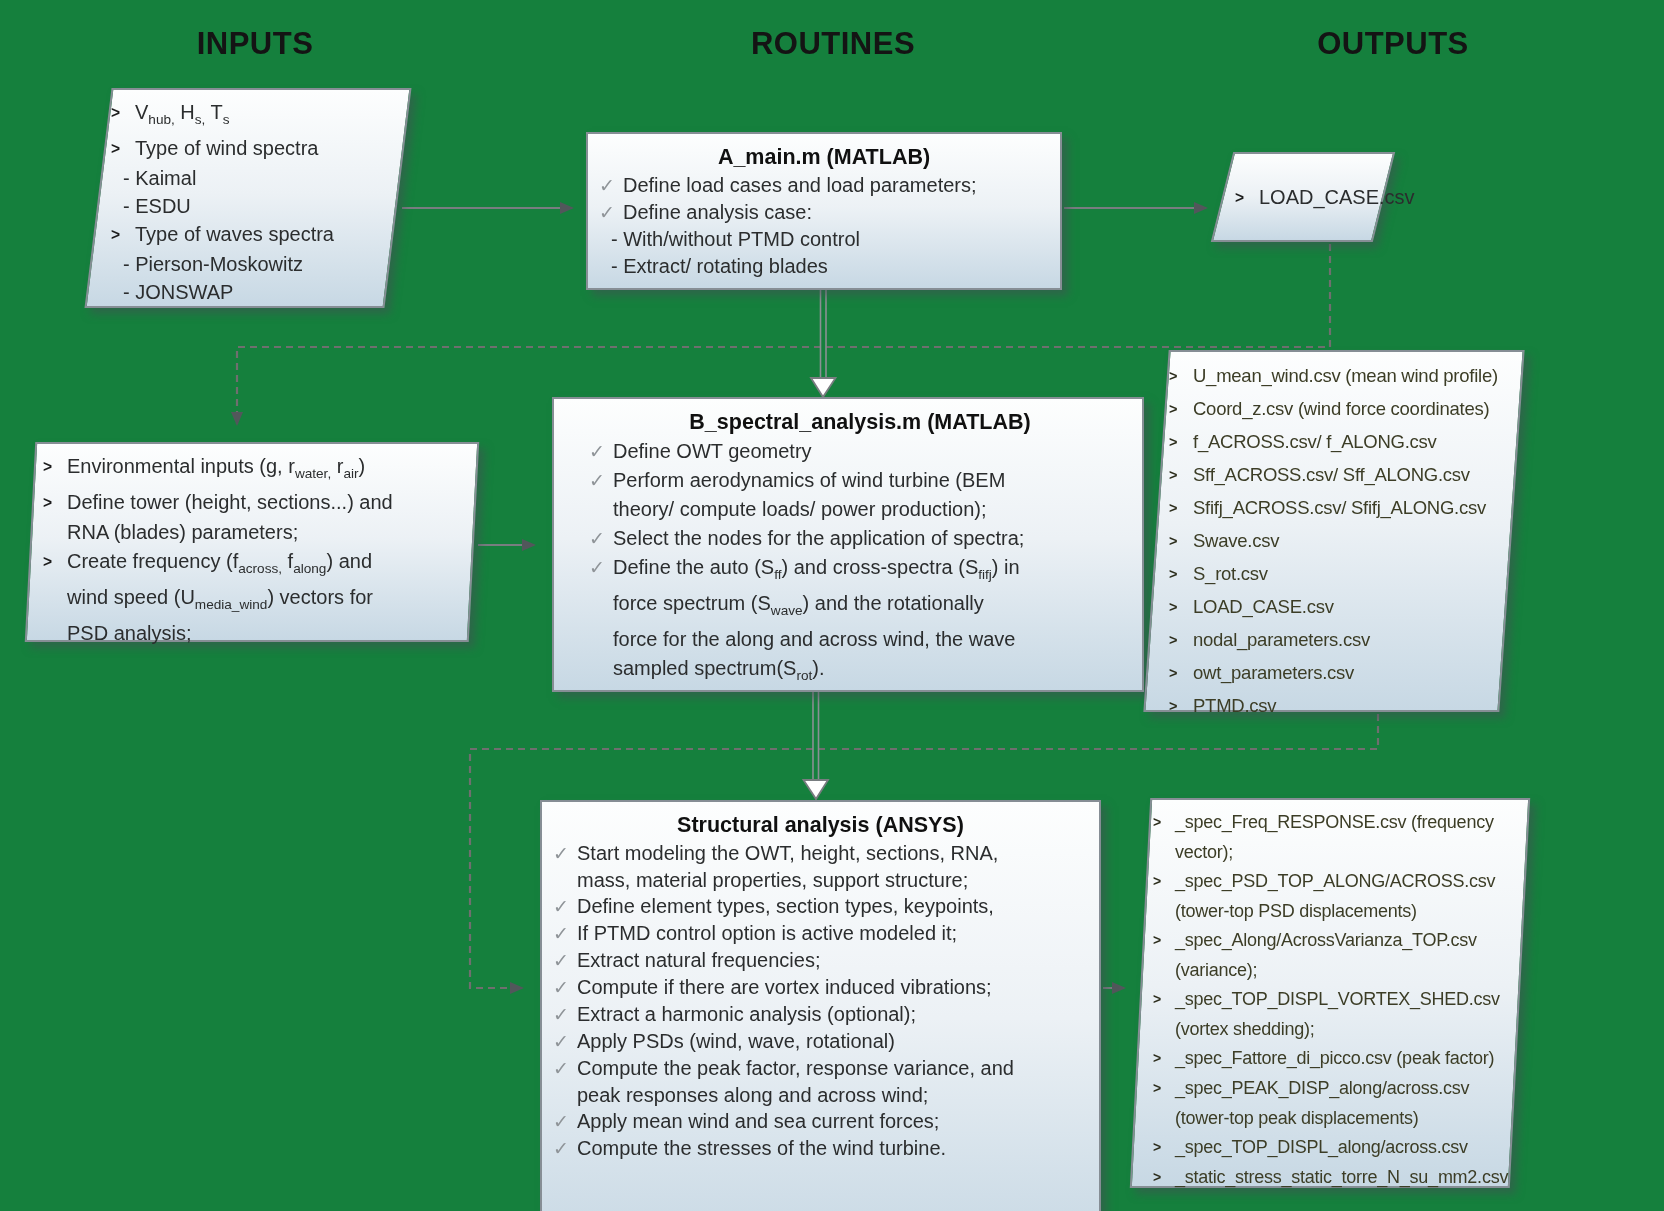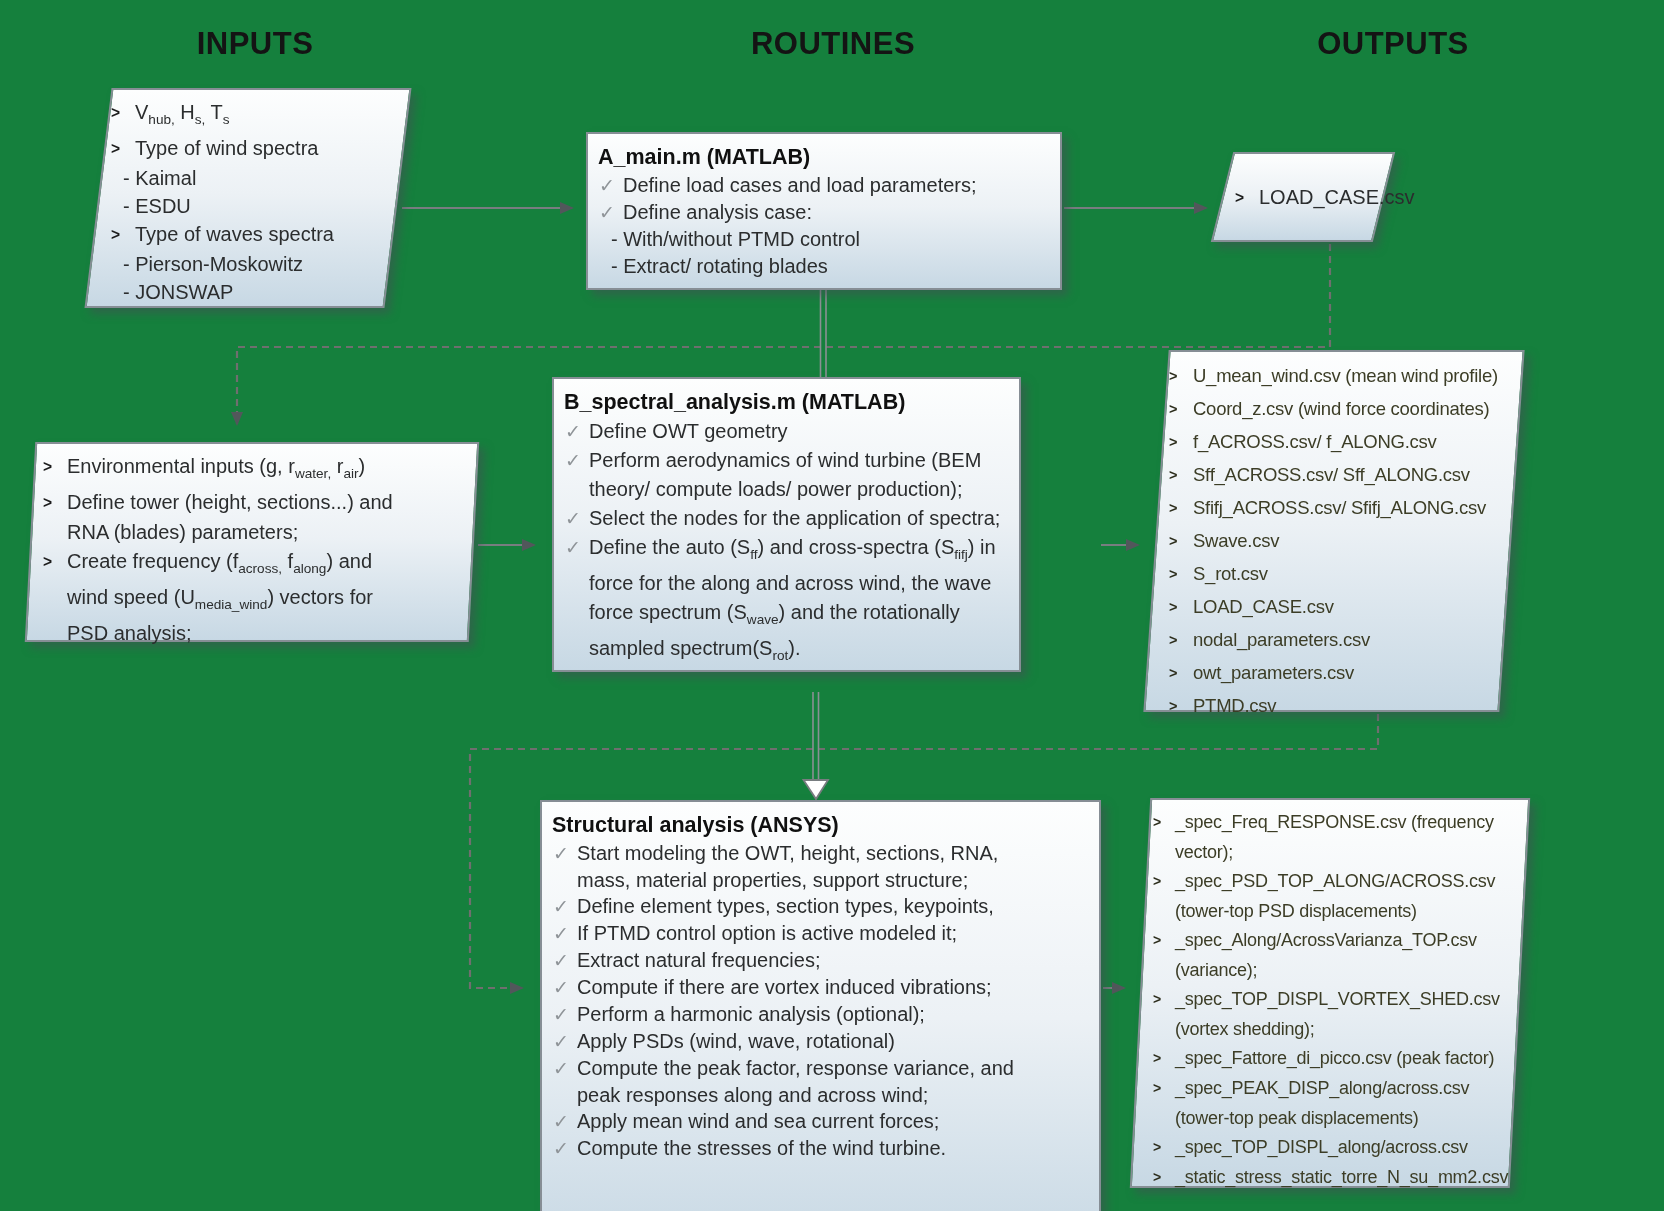--- a/index.html
+++ b/index.html
@@ -16,21 +16,21 @@
     border:2px solid #868e95;
     background:linear-gradient(180deg,#fdfefe 0%,#ecf1f5 48%,#c7d8e4 100%);
     box-shadow:6px 6px 8px rgba(70,78,86,0.5);
   }
   .content{box-sizing:border-box;width:100%;height:100%;padding:8px 10px;}
   .skew7{transform:skewX(-7deg);}  .unskew7{transform:skewX(7deg);}
   .skew3{transform:skewX(-3deg);}  .unskew3{transform:skewX(3deg);}
   .skew4{transform:skewX(-4deg);}  .unskew4{transform:skewX(4deg);}
   .skew14{transform:skewX(-14deg);}.unskew14{transform:skewX(14deg);}
   .box-title{
-    text-align:left;font-weight:bold;font-size:21.5px;color:#101010;
+    text-align:center;font-weight:bold;font-size:21.5px;color:#101010;
     line-height:30px;white-space:nowrap;
   }
   .line{display:flex;align-items:baseline;}
   .line .marker{flex:0 0 24px;padding-left:1px;}
   .line.l-dash .marker{flex:0 0 12px;}
   .line.l-arrow .marker{color:#1d1d1d;font-weight:900;font-size:0.78em;position:relative;top:-1px;}
   .line.l-check .marker{color:#8f9498;font-size:0.95em;}
   .line .text{white-space:nowrap;}
   sub{font-size:68%;}
   
@@ -172,21 +172,21 @@
           <span class="marker"></span>
           <span class="text"><span>wind speed (U</span><sub>media_wind</sub><span>) vectors for</span></span>
         </div>
         <div class="line l-cont">
           <span class="marker"></span>
           <span class="text"><span>PSD analysis;</span></span>
         </div>
       </div>
   </div>
 
-  <div class="box" style="left:552px;top:377px;width:469px;height:295px;">
+  <div class="box" style="left:552px;top:397px;width:592px;height:295px;padding-left:24px;">
     <div class="content t20 lh29">
       <div class="box-title">B_spectral_analysis.m (MATLAB)</div>
       <div>
           <div class="line l-check">
             <span class="marker">✓</span>
             <span class="text"><span>Define OWT geometry</span></span>
           </div>
           <div class="line l-check">
             <span class="marker">✓</span>
             <span class="text"><span>Perform aerodynamics of wind turbine (BEM</span></span>
@@ -198,25 +198,25 @@
           <div class="line l-check">
             <span class="marker">✓</span>
             <span class="text"><span>Select the nodes for the application of spectra;</span></span>
           </div>
           <div class="line l-check">
             <span class="marker">✓</span>
             <span class="text"><span>Define the auto (S</span><sub>ff</sub><span>) and cross-spectra (S</span><sub>fifj</sub><span>) in</span></span>
           </div>
           <div class="line l-cont">
             <span class="marker"></span>
+            <span class="text"><span>force spectrum (S</span><sub>wave</sub><span>) and the rotationally</span></span>
+          </div>
+          <div class="line l-cont">
+            <span class="marker"></span>
             <span class="text"><span>force for the along and across wind, the wave</span></span>
-          </div>
-          <div class="line l-cont">
-            <span class="marker"></span>
-            <span class="text"><span>force spectrum (S</span><sub>wave</sub><span>) and the rotationally</span></span>
           </div>
           <div class="line l-cont">
             <span class="marker"></span>
             <span class="text"><span>sampled spectrum(S</span><sub>rot</sub><span>).</span></span>
           </div>
         </div>
     </div>
   </div>
 
   <div class="box skew4" style="left:1156px;top:350px;width:356px;height:362px;">
@@ -291,21 +291,21 @@
           <div class="line l-check">
             <span class="marker">✓</span>
             <span class="text"><span>Extract natural frequencies;</span></span>
           </div>
           <div class="line l-check">
             <span class="marker">✓</span>
             <span class="text"><span>Compute if there are vortex induced vibrations;</span></span>
           </div>
           <div class="line l-check">
             <span class="marker">✓</span>
-            <span class="text"><span>Perform a harmonic analysis (optional);</span></span>
+            <span class="text"><span>Extract a harmonic analysis (optional);</span></span>
           </div>
           <div class="line l-check">
             <span class="marker">✓</span>
             <span class="text"><span>Apply PSDs (wind, wave, rotational)</span></span>
           </div>
           <div class="line l-check">
             <span class="marker">✓</span>
             <span class="text"><span>Compute the peak factor, response variance, and</span></span>
           </div>
           <div class="line l-cont">

